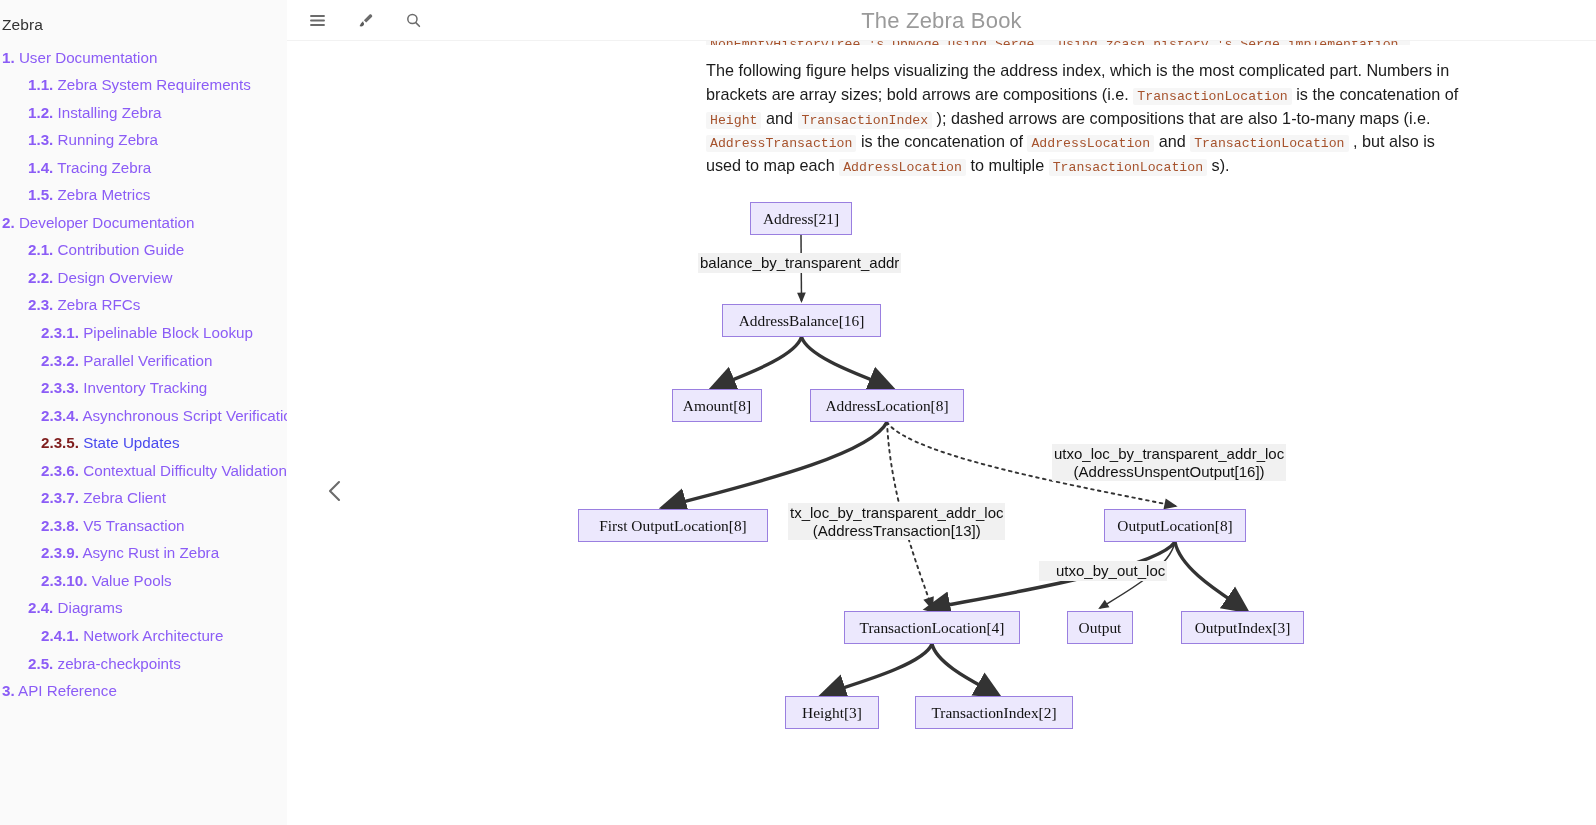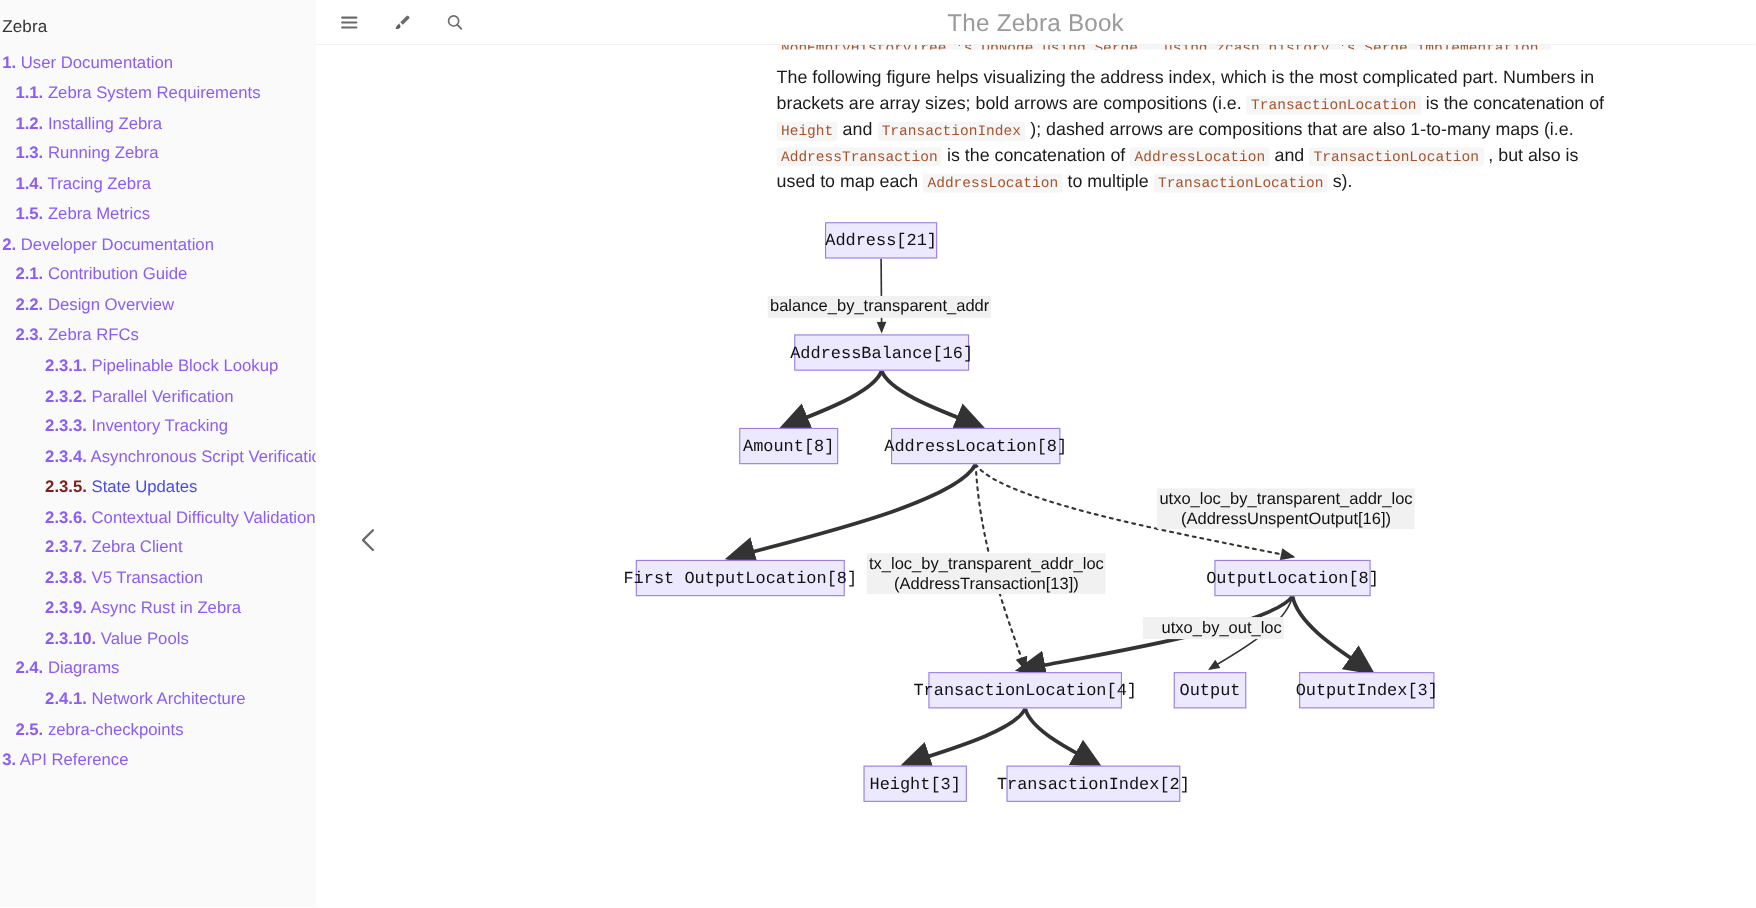--- a/index.html
+++ b/index.html
@@ -29,21 +29,21 @@
   .toc { list-style: none; margin: 0; padding: 0; }
   .toc-item {
     font-size: 15.2px;
     color: #8b5cf6;
     line-height: 1.22;
     padding: 4.5px 8px 4.5px 2px;
     cursor: pointer;
     white-space: normal;
   }
   .toc-item .num { font-weight: bold; }
-  .toc-item.lvl2 { padding-left: 14px; }
+  .toc-item.lvl2 { padding-left: 14px; margin-left: 14px; }
   .toc-item.lvl3 { padding-left: 41px; }
   .toc-item.active { color: #4949ee; }
   .toc-item.active .num { color: #7f1d1d; }
 
   
   #topbar {
     position: absolute; left: 287px; top: 0;
     width: 1309px; height: 41px;
     background: #ffffff;
     border-bottom: 1px solid #f2f2f2;
@@ -105,21 +105,21 @@
     margin-top: 12px;
     margin-left: -136px;
   }
   #diagram-svg { position: absolute; left: 0; top: 0; }
 
   .gnode {
     position: absolute;
     background: #ECE8FD;
     border: 1px solid #9A7FE0;
     color: #111;
-    font-family: Liberation Mono, monospace;
+    font-family: Liberation Serif, serif;
     font-size: 15.4px;
     display: flex; align-items: center; justify-content: center;
     height: 33px;
     padding: 0 3px;
     white-space: nowrap;
     cursor: pointer;
   }
   .elabel {
     position: absolute;
     background: #F1F1F1;
@@ -262,21 +262,21 @@
               <span>OutputIndex[3]</span>
             </div>
             <div class="gnode" style="left: 215px; top: 506px; width: 94px;">
               <span>Height[3]</span>
             </div>
             <div class="gnode" style="left: 345px; top: 506px; width: 158px;">
               <span>TransactionIndex[2]</span>
             </div>
           </div>
         <div id="edgelabel-layer">
-            <div class="elabel" style="left: 128px; top: 63px; margin-top: 16px;">
+            <div class="elabel" style="left: 128px; top: 63px;">
               <div>balance_by_transparent_addr</div>
             </div>
             <div class="elabel" style="left: 218px; top: 313px;">
               <div>tx_loc_by_transparent_addr_loc</div>
               <div>(AddressTransaction[13])</div>
             </div>
             <div class="elabel" style="left: 482px; top: 254px;">
               <div>utxo_loc_by_transparent_addr_loc</div>
               <div>(AddressUnspentOutput[16])</div>
             </div>

